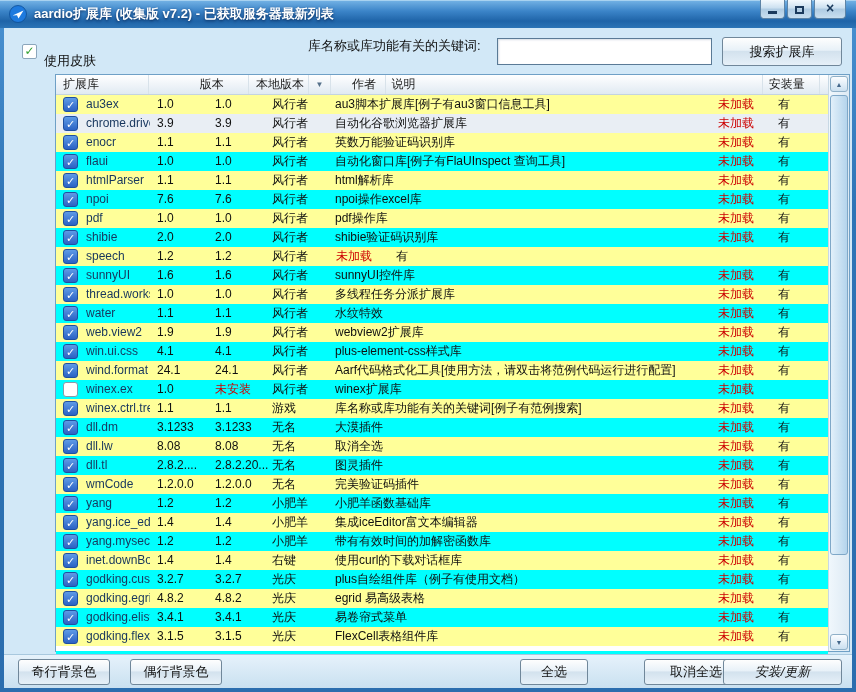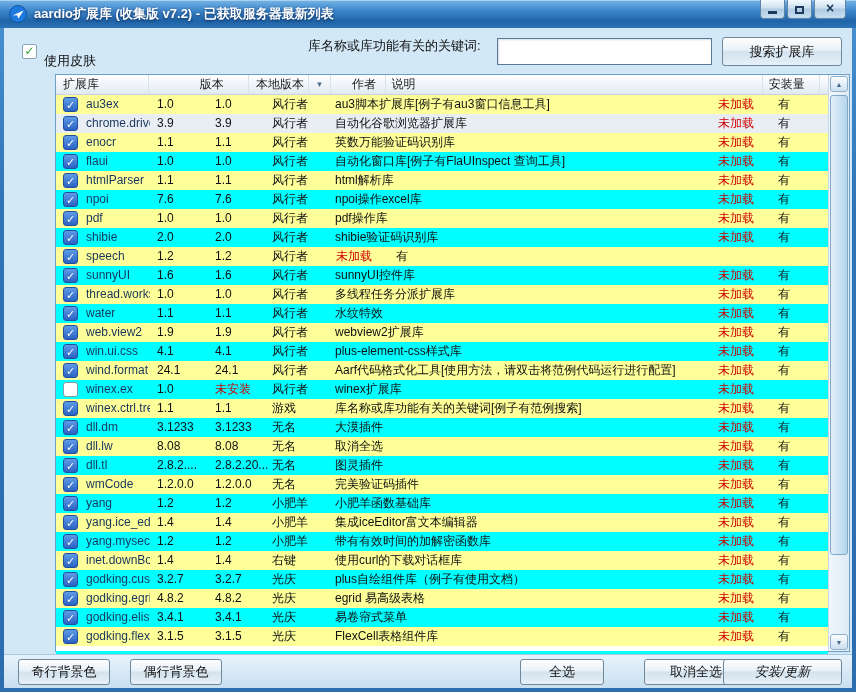--- a/index.html
+++ b/index.html
@@ -88,21 +88,21 @@
     background:linear-gradient(90deg,#E2F0FA 0%,#B4D4EC 100%); border:1px solid #7FA8C8;
     border-radius:3px; cursor:grab; }
 
   
   .footer { position:absolute; left:0; top:626px; width:848px; height:34px;
     background:linear-gradient(180deg,#E6F2FB 0%,#C9E0F0 100%); border-top:1px solid #A8C8DE; }
   .footer .aero-btn { position:absolute; top:4px; height:26px; }
   .btn-oddcolor { left:14px; width:92px; }
   .btn-evencolor { left:126px; width:92px; }
   .hint { position:absolute; left:263px; top:10px; font-size:13px; color:#111; white-space:nowrap;margin-top:38px; }
-  .btn-selall { left:516px; width:84px; }
+  .btn-selall { left:516px; width:68px; }
   .btn-deselall { left:640px; width:104px; }
   .btn-install { left:719px; width:119px;font-style:italic; }
 </style>
 </head>
 <body>
 
 <div class="window">
 
   <div class="titlebar">
     <span class="app-icon">

